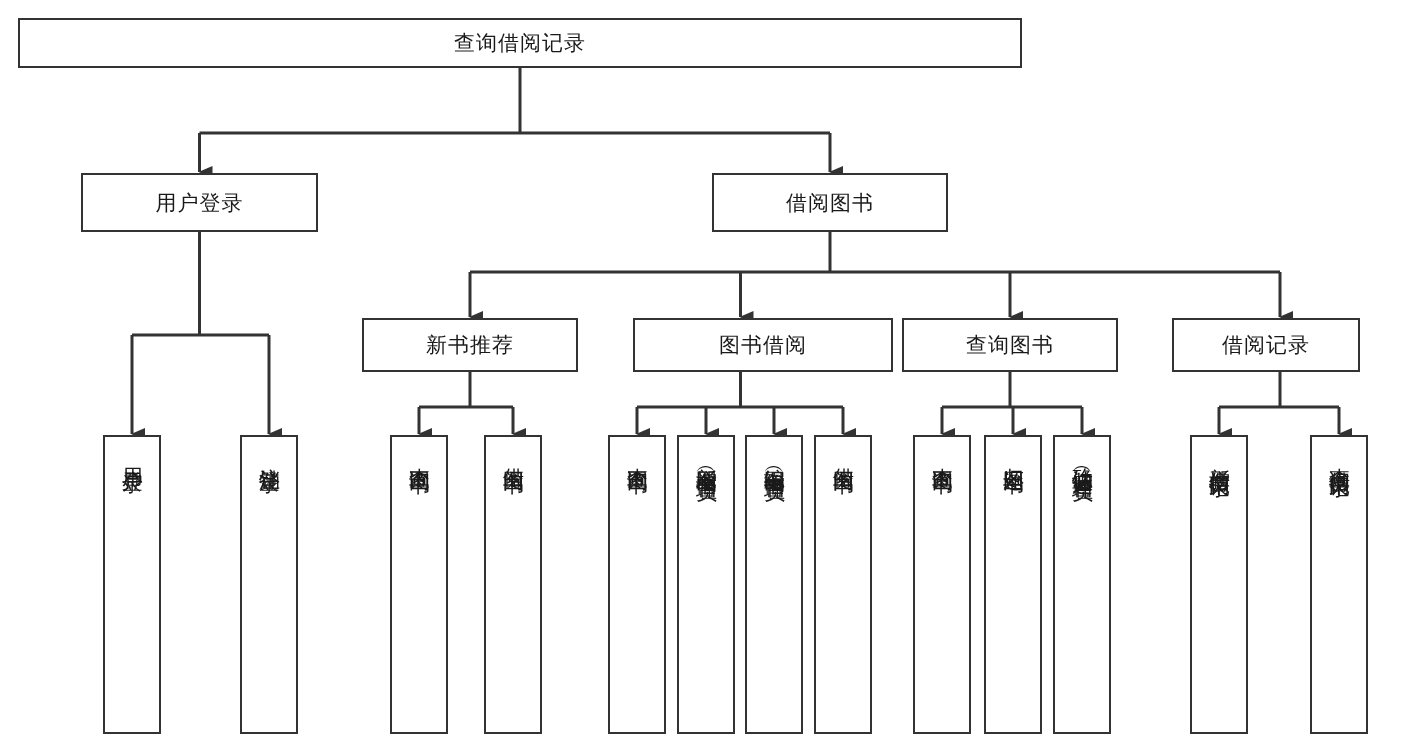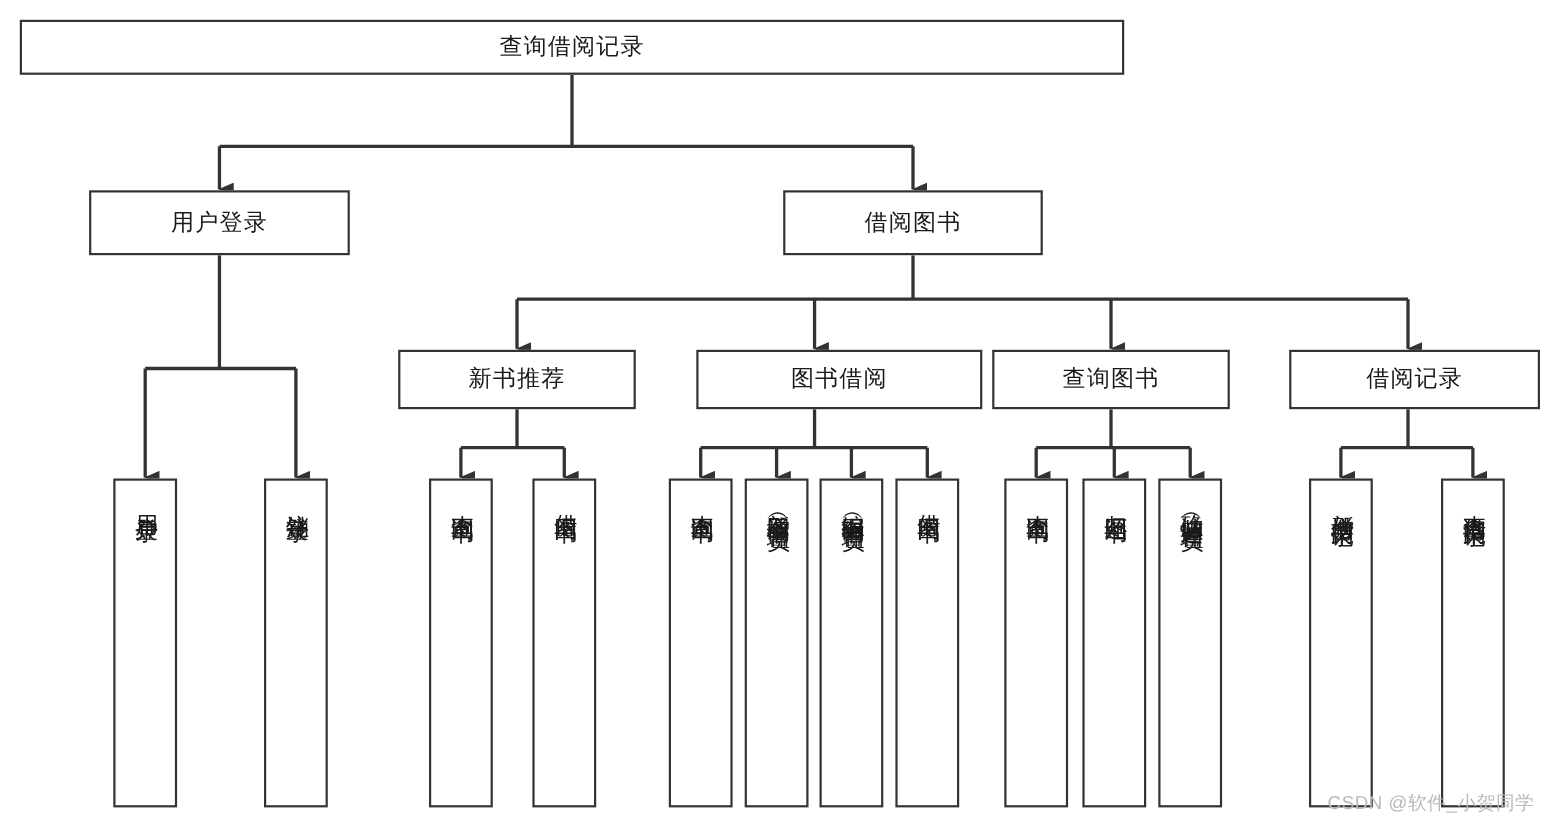--- a/index.html
+++ b/index.html
@@ -123,21 +123,21 @@
       </div>
       <div class="node h" style="left: 362px; top: 318px; width: 216px; height: 54px; border-color: rgb(51, 51, 51); background: rgb(255, 255, 255); justify-content: center;">
         <span>新书推荐</span>
       </div>
       <div class="node h" style="left: 633px; top: 318px; width: 260px; height: 54px; border-color: rgb(51, 51, 51); background: rgb(255, 255, 255);">
         <span>图书借阅</span>
       </div>
       <div class="node h" style="left: 902px; top: 318px; width: 216px; height: 54px; border-color: rgb(51, 51, 51); background: rgb(255, 255, 255);">
         <span>查询图书</span>
       </div>
-      <div class="node h" style="left: 1172px; top: 318px; width: 228px; height: 54px; border-color: rgb(51, 51, 51); background: rgb(255, 255, 255);">
+      <div class="node h" style="left: 1172px; top: 318px; width: 188px; height: 54px; border-color: rgb(51, 51, 51); background: rgb(255, 255, 255);">
         <span>借阅记录</span>
       </div>
       <div class="node v" style="left: 103px; top: 435px; width: 58px; height: 299px; border-color: rgb(51, 51, 51); background: rgb(255, 255, 255);">
         <span class="vlabel">用户登录</span>
       </div>
       <div class="node v" style="left: 240px; top: 435px; width: 58px; height: 299px; border-color: rgb(51, 51, 51); background: rgb(255, 255, 255);">
         <span class="vlabel">注销登录</span>
       </div>
       <div class="node v" style="left: 390px; top: 435px; width: 58px; height: 299px; border-color: rgb(51, 51, 51); background: rgb(255, 255, 255);">
         <span class="vlabel">查询图书</span>
@@ -167,14 +167,13 @@
         <span class="vlabel">确认归还（管理员）</span>
       </div>
       <div class="node v" style="left: 1190px; top: 435px; width: 58px; height: 299px; border-color: rgb(51, 51, 51); background: rgb(255, 255, 255);">
         <span class="vlabel">新增借阅记录</span>
       </div>
       <div class="node v" style="left: 1310px; top: 435px; width: 58px; height: 299px; border-color: rgb(51, 51, 51); background: rgb(255, 255, 255);">
         <span class="vlabel">查询借阅记录</span>
       </div>
     </div>
 
-  <div id="watermark">CSDN @软件_小贺同学</div>
 </div>
 
 </body></html>

